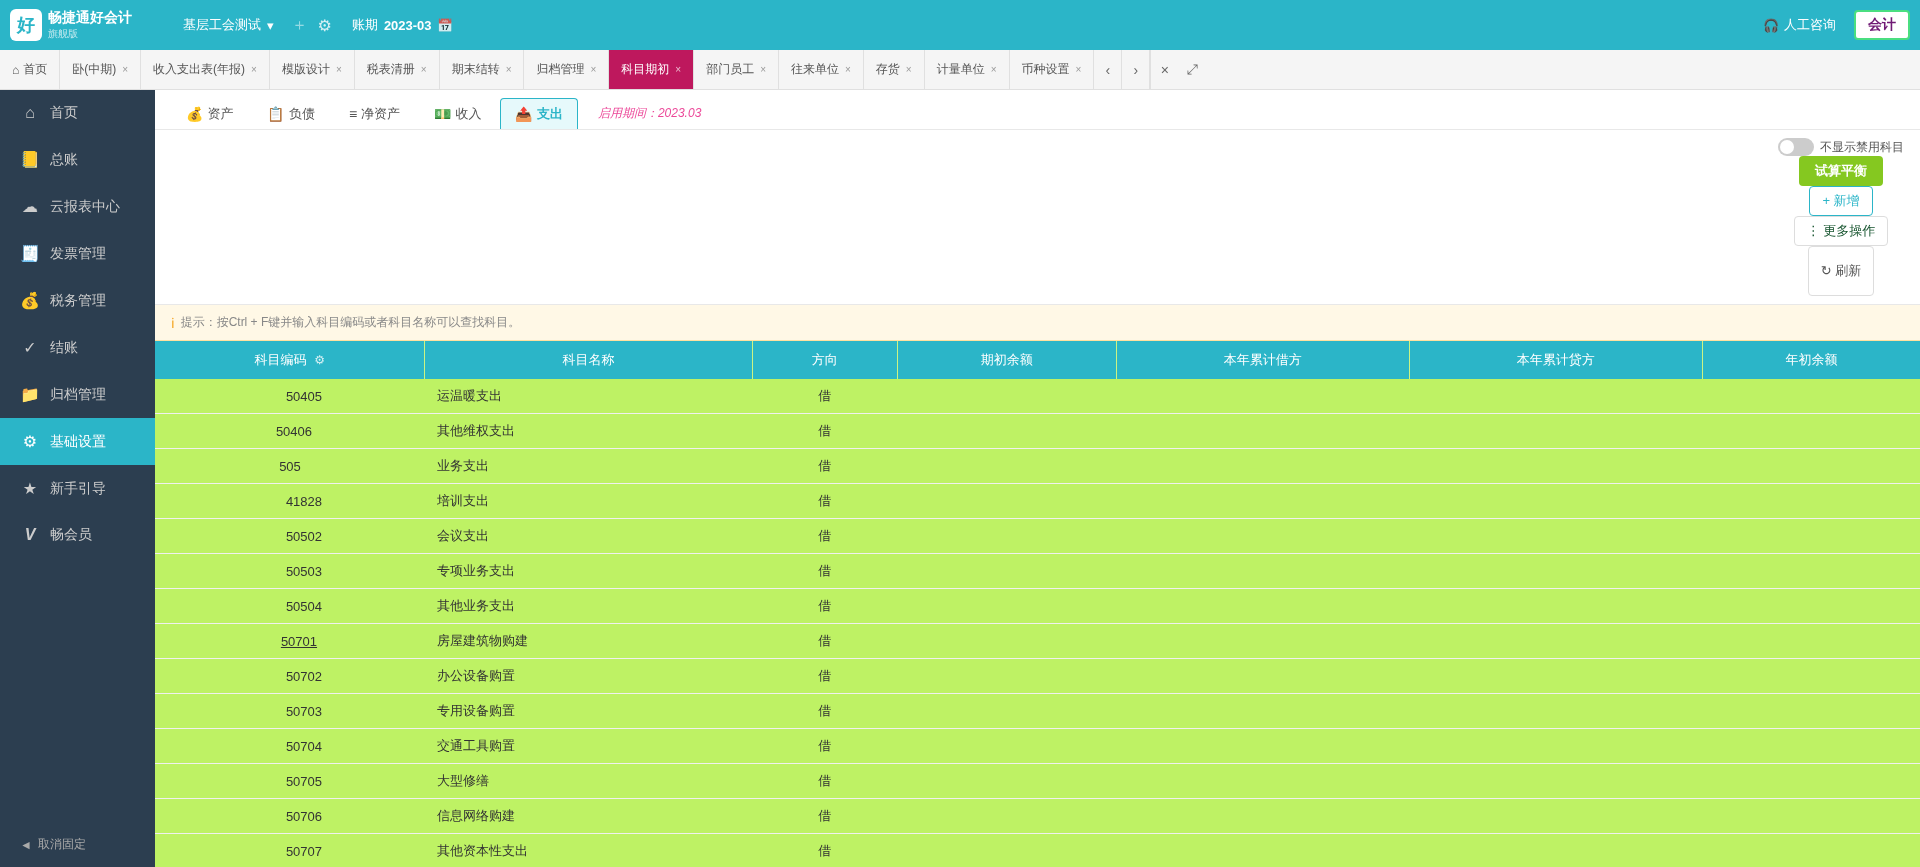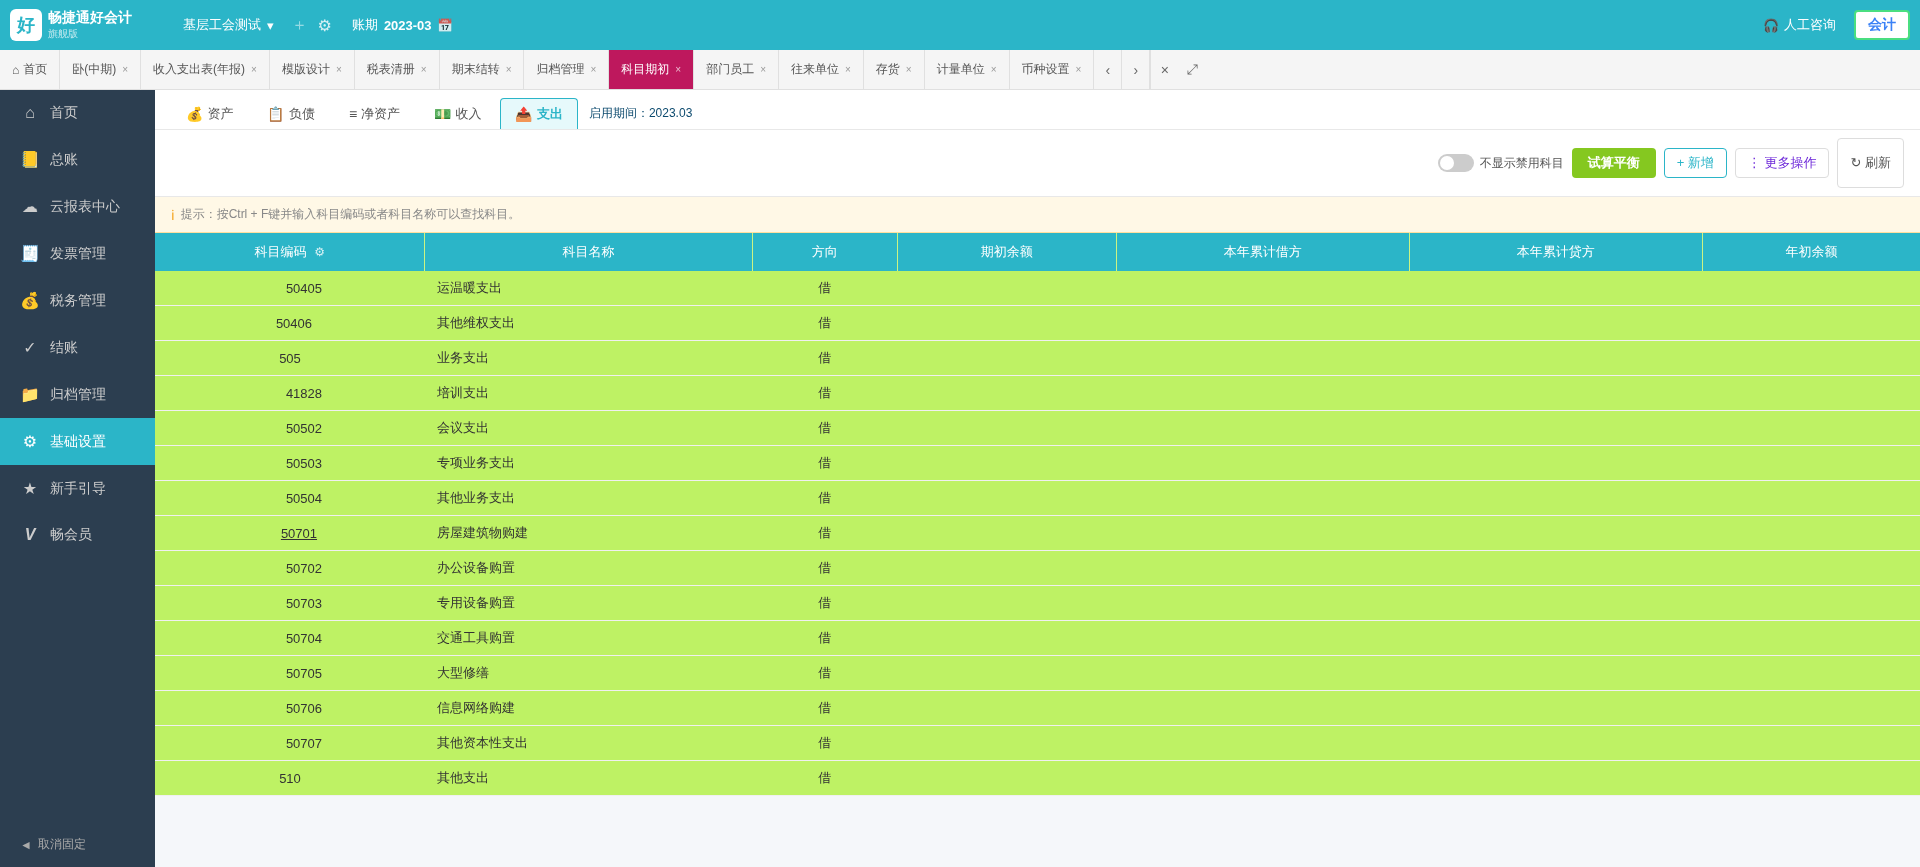--- a/index.html
+++ b/index.html
@@ -63,21 +63,21 @@
       gap: 4px;
       color: #fff;
       font-size: 13px;
       cursor: pointer;
       padding: 4px 8px;
       border-radius: 4px;
     }
     .accountant-btn {
       background: #fff;
       border: 2px solid #4ade80;
-      color: #3b82f6;
+      color: #701a75;
       font-size: 14px;
       font-weight: bold;
       padding: 4px 12px;
       border-radius: 4px;
       cursor: pointer;
     }
 
     
     .tab-bar {
       background: #f5f5f5;
@@ -221,21 +221,21 @@
     
     .toolbar {
       background: #fff;
       padding: 8px 16px;
       display: flex;
       align-items: center;
       gap: 8px;
       border-bottom: 1px solid #e8e8e8;
       flex-shrink: 0;
     }
-    .toolbar-right { margin-left: auto; display: flex; align-items: center; gap: 8px; }
+    .toolbar-right { margin-left: auto; display: flex; align-items: center; gap: 0; flex-direction: column; }
     .btn-balance {
       background: #85c820;
       color: #fff;
       border: none;
       padding: 6px 16px;
       border-radius: 4px;
       cursor: pointer;
       font-size: 13px;
       font-weight: bold;
     }
@@ -245,21 +245,21 @@
       border: 1px solid #2bb5c8;
       padding: 5px 12px;
       border-radius: 4px;
       cursor: pointer;
       font-size: 13px;
       display: flex;
       align-items: center;
       gap: 4px;
     }
     .btn-more {
-      color: #6d28d9;
+      color: #14532d;
       background: none;
       border: 1px solid #ddd;
       padding: 5px 12px;
       border-radius: 4px;
       cursor: pointer;
       font-size: 13px;
       display: flex;
       align-items: center;
       gap: 4px;
     }
@@ -517,21 +517,21 @@
         <span>净资产</span>
       </div>
       <div class="sub-tab">
         <span class="sub-tab-icon">💵</span>
         <span>收入</span>
       </div>
       <div class="sub-tab active">
         <span class="sub-tab-icon">📤</span>
         <span>支出</span>
       </div>
-      <span style="margin-left:7px;font-size:12px;color:#0c4a6e;">启用期间：2023.03</span>
+      <span style="margin-left:16px;font-size:12px;color:#ec4899;font-style:italic;">启用期间：2023.03</span>
     </div>
 
     <div class="toolbar">
       <div class="toolbar-right">
         <div class="toggle-switch">
           <div class="toggle-track">
             <div class="toggle-thumb"></div>
           </div>
           <span>不显示禁用科目</span>
         </div>

